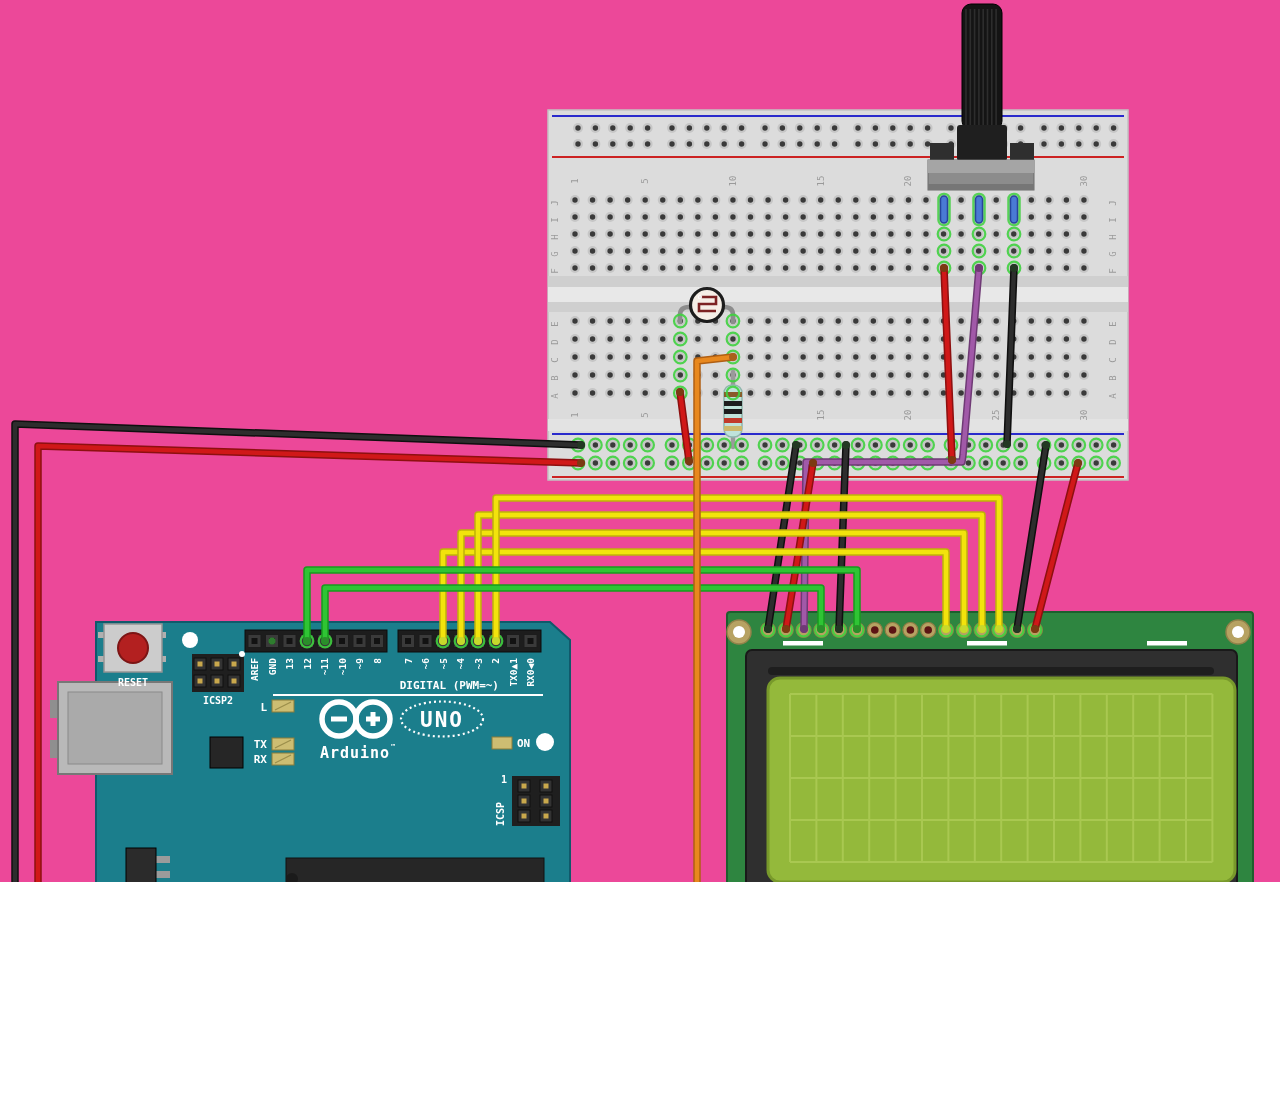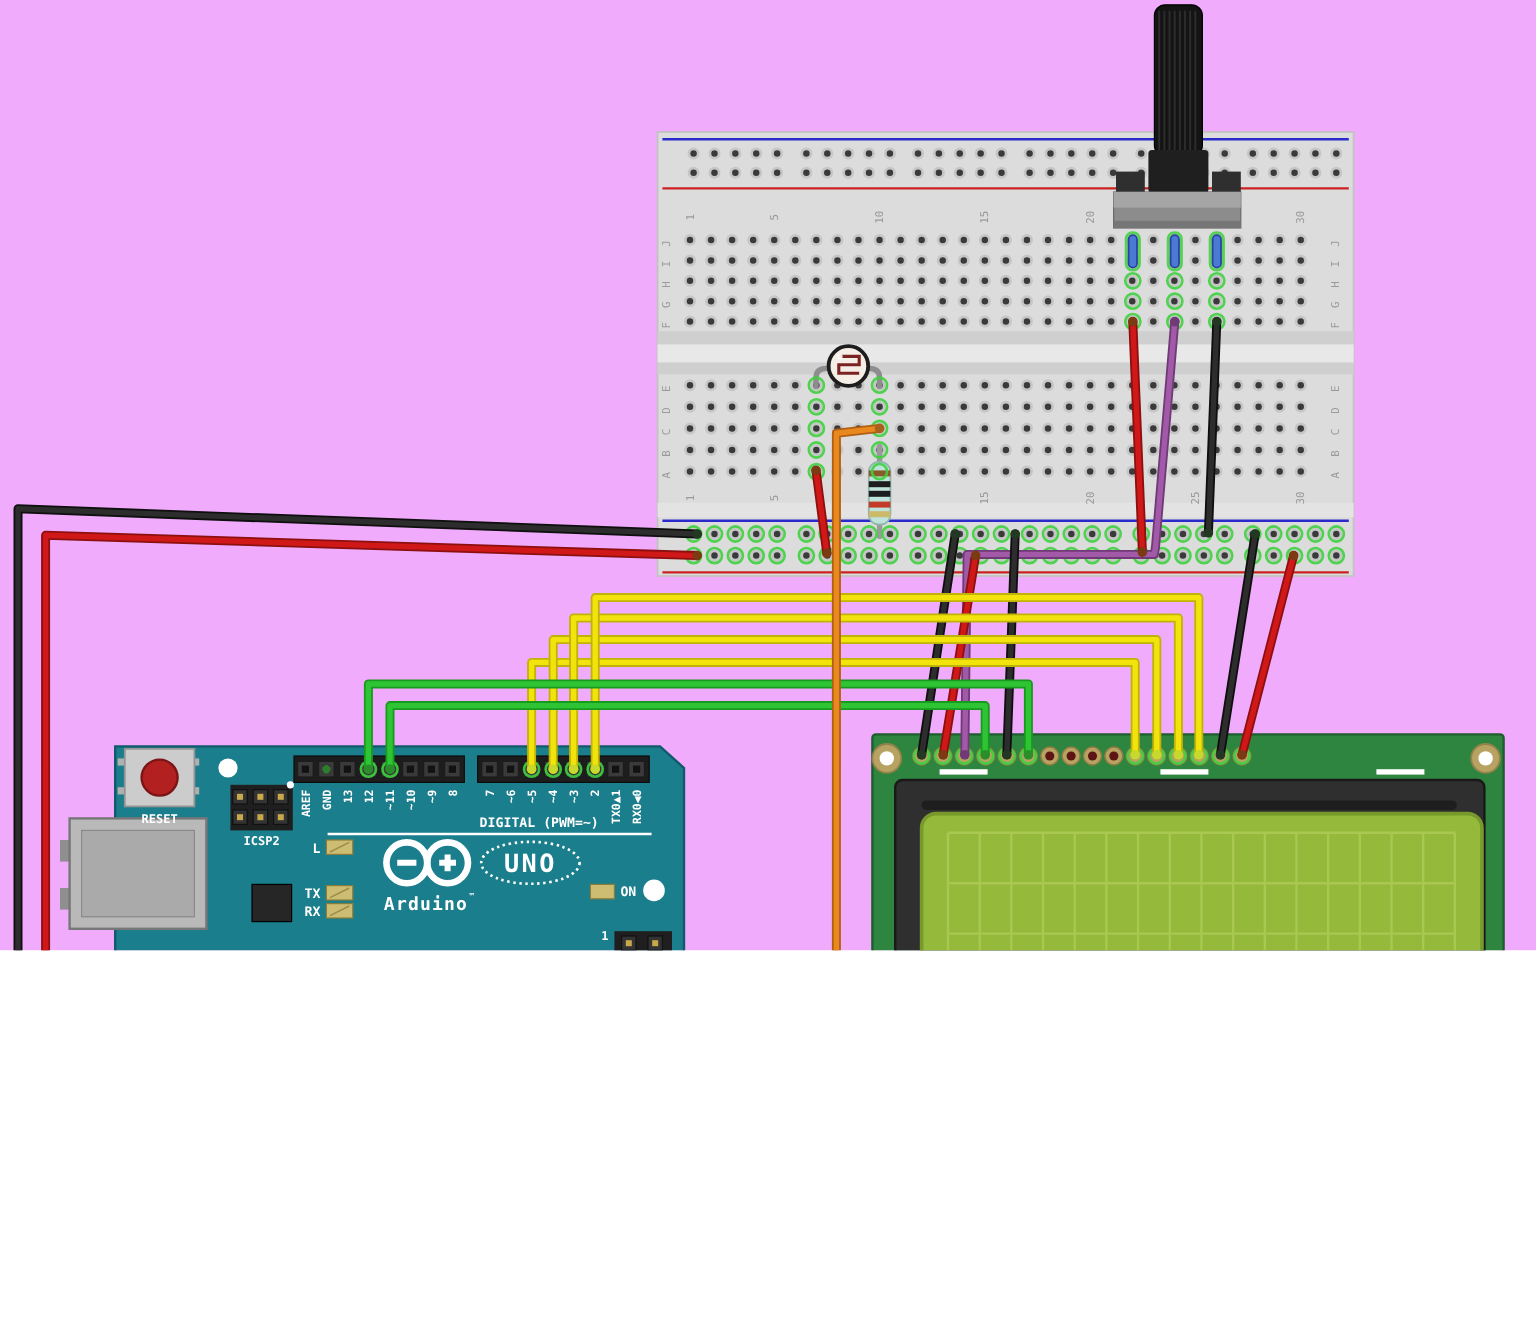--- a/index.html
+++ b/index.html
@@ -1,16 +1,16 @@
 <!DOCTYPE html>
 <html><head>
 <meta charset="utf-8">
 <style>
   html,body{margin:0;padding:0;background:#fff;}
-  #stage{position:relative;width:1280px;height:792px;background:#f0abfc;overflow:hidden;
+  #stage{position:relative;width:1280px;height:882px;background:#ec4899;overflow:hidden;
          font-family:"DejaVu Sans","Liberation Sans",sans-serif;}
   svg{position:absolute;left:0;top:0;}
   .silk{fill:#ffffff;font-family:"DejaVu Sans Mono","Liberation Mono",monospace;font-weight:bold;}
   .bb-label{fill:#9a9a9a;font-family:"DejaVu Sans Mono","Liberation Mono",monospace;font-size:9px;}
   .watermark{fill:#8f8f8f;font-family:"DejaVu Sans","Liberation Sans",sans-serif;
              font-size:34px;font-weight:bold;letter-spacing:1px;}
 </style>
 </head>
 <body>
 

